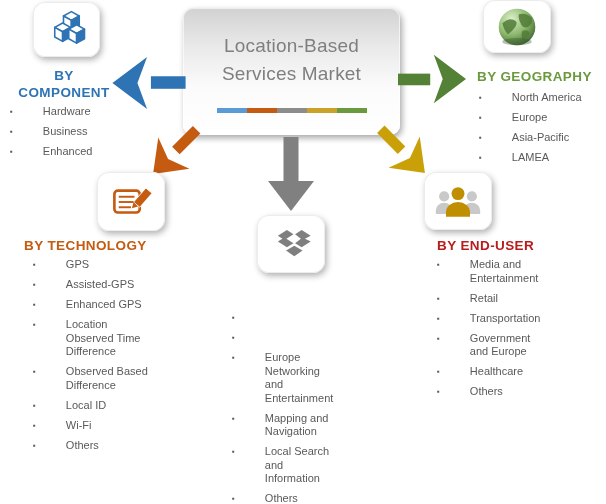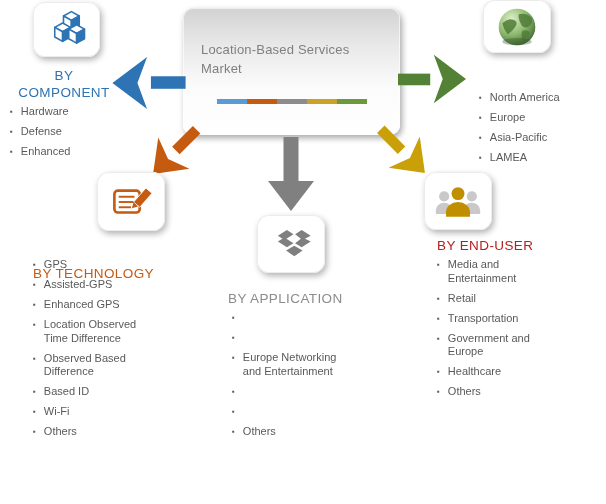--- a/index.html
+++ b/index.html
@@ -9,48 +9,48 @@
   }
   
   .title-card{
     position:absolute;left:183px;top:8px;width:217px;height:127px;
     border-radius:10px;
     background:linear-gradient(180deg,#d2d2d2 0%,#e9e9e9 30%,#fbfbfb 62%,#ffffff 100%);
     box-shadow:2px 3px 6px rgba(0,0,0,.35), inset 0 0 0 1px rgba(255,255,255,.6);
     display:flex;flex-direction:column;align-items:center;justify-content:center;
   }
   .title-text{
-    color:#7f7f7f;font-size:13px;line-height:1.45;text-align:left;
+    color:#7f7f7f;font-size:19px;line-height:1.45;text-align:center;
     padding:0 18px;margin-top:4px;letter-spacing:.2px;
   }
   .stripe{display:flex;width:150px;height:5px;margin-top:20px;margin-bottom:2px;}
   .stripe span{flex:1;height:100%;}
   
   .icon-card{
     position:absolute;background:#fff;border-radius:12px;
     box-shadow:2px 3px 6px rgba(0,0,0,.30), inset 0 0 0 1px #ececec;
     display:flex;align-items:center;justify-content:center;
   }
   .icon-card svg{display:block;}
   
   .arrow{position:absolute;}
   .arrow svg{display:block;width:100%;height:100%;overflow:visible;}
   
   .sec-heading{
-    position:absolute;font-size:13.5px;letter-spacing:.4px;font-weight:400;
+    position:absolute;font-size:13.5px;letter-spacing:.4px;font-weight:700;
     white-space:nowrap;
   }
   .sec-heading.center{text-align:center;white-space:normal;line-height:1.25;}
   .sec-list{position:absolute;list-style:none;margin:0;padding:0;}
   .sec-list li{display:flex;margin-bottom:6.5px;}
   .sec-list .bullet{
     font-size:8px;line-height:13.5px;color:#595959;margin-right:8px;flex:0 0 auto;
   }
   .sec-list .li-text{
-    font-size:11px;line-height:13.5px;color:#595959;
+    font-size:11px;line-height:13.5px;color:#595959;margin-left:22px;
   }
 </style>
 </head>
 <body>
 
 <div class="canvas">
 
   <div class="title-card">
     <div class="title-text" style="color: rgb(127, 127, 127);">Location-Based Services Market</div>
     <div class="stripe">
@@ -181,48 +181,49 @@
   </div>
 
   <div class="sec-heading center" style="left: 10px; top: 68px; width: 108px; color: rgb(46, 116, 181);">BY COMPONENT</div>
   <ul class="sec-list" style="left:10px;top:105px;width:110px;">
       <li>
         <span class="bullet">▪</span>
         <span class="li-text">Hardware</span>
       </li>
       <li>
         <span class="bullet">▪</span>
-        <span class="li-text">Defense</span>
+        <span class="li-text">Business</span>
       </li>
       <li>
         <span class="bullet">▪</span>
         <span class="li-text">Enhanced</span>
       </li>
     </ul>
 
+  <div class="sec-heading" style="left: 477px; top: 69px; color: rgb(107, 154, 62);">BY GEOGRAPHY</div>
   <ul class="sec-list" style="left:479px;top:91px;width:120px;">
       <li>
         <span class="bullet">▪</span>
         <span class="li-text">North America</span>
       </li>
       <li>
         <span class="bullet">▪</span>
         <span class="li-text">Europe</span>
       </li>
       <li>
         <span class="bullet">▪</span>
         <span class="li-text">Asia-Pacific</span>
       </li>
       <li>
         <span class="bullet">▪</span>
         <span class="li-text">LAMEA</span>
       </li>
     </ul>
 
-  <div class="sec-heading" style="left: 33px; top: 238px; color: rgb(197, 90, 17); margin-top: 28px;">BY TECHNOLOGY</div>
+  <div class="sec-heading" style="left: 24px; top: 238px; color: rgb(197, 90, 17);">BY TECHNOLOGY</div>
   <ul class="sec-list" style="left:33px;top:258px;width:118px;">
       <li>
         <span class="bullet">▪</span>
         <span class="li-text">GPS</span>
       </li>
       <li>
         <span class="bullet">▪</span>
         <span class="li-text">Assisted-GPS</span>
       </li>
       <li>
@@ -232,49 +233,50 @@
       <li>
         <span class="bullet">▪</span>
         <span class="li-text">Location Observed Time Difference</span>
       </li>
       <li>
         <span class="bullet">▪</span>
         <span class="li-text">Observed Based Difference</span>
       </li>
       <li>
         <span class="bullet">▪</span>
-        <span class="li-text">Based ID</span>
+        <span class="li-text">Local ID</span>
       </li>
       <li>
         <span class="bullet">▪</span>
         <span class="li-text">Wi-Fi</span>
       </li>
       <li>
         <span class="bullet">▪</span>
         <span class="li-text">Others</span>
       </li>
     </ul>
 
-  <div class="sec-heading" style="left: 228px; top: 291px; color: rgb(140, 140, 140);">BY APPLICATION</div>
   <ul class="sec-list" style="left:232px;top:311px;width:108px;">
       <li>
         <span class="bullet">▪</span>
       </li>
       <li>
         <span class="bullet">▪</span>
       </li>
       <li>
         <span class="bullet">▪</span>
         <span class="li-text">Europe Networking and Entertainment</span>
       </li>
       <li>
         <span class="bullet">▪</span>
-      </li>
-      <li>
-        <span class="bullet">▪</span>
+        <span class="li-text">Mapping and Navigation</span>
+      </li>
+      <li>
+        <span class="bullet">▪</span>
+        <span class="li-text">Local Search and Information</span>
       </li>
       <li>
         <span class="bullet">▪</span>
         <span class="li-text">Others</span>
       </li>
     </ul>
 
   <div class="sec-heading" style="left: 437px; top: 238px; color: #b91c1c;">BY END-USER</div>
   <ul class="sec-list" style="left:437px;top:258px;width:102px;">
       <li>

